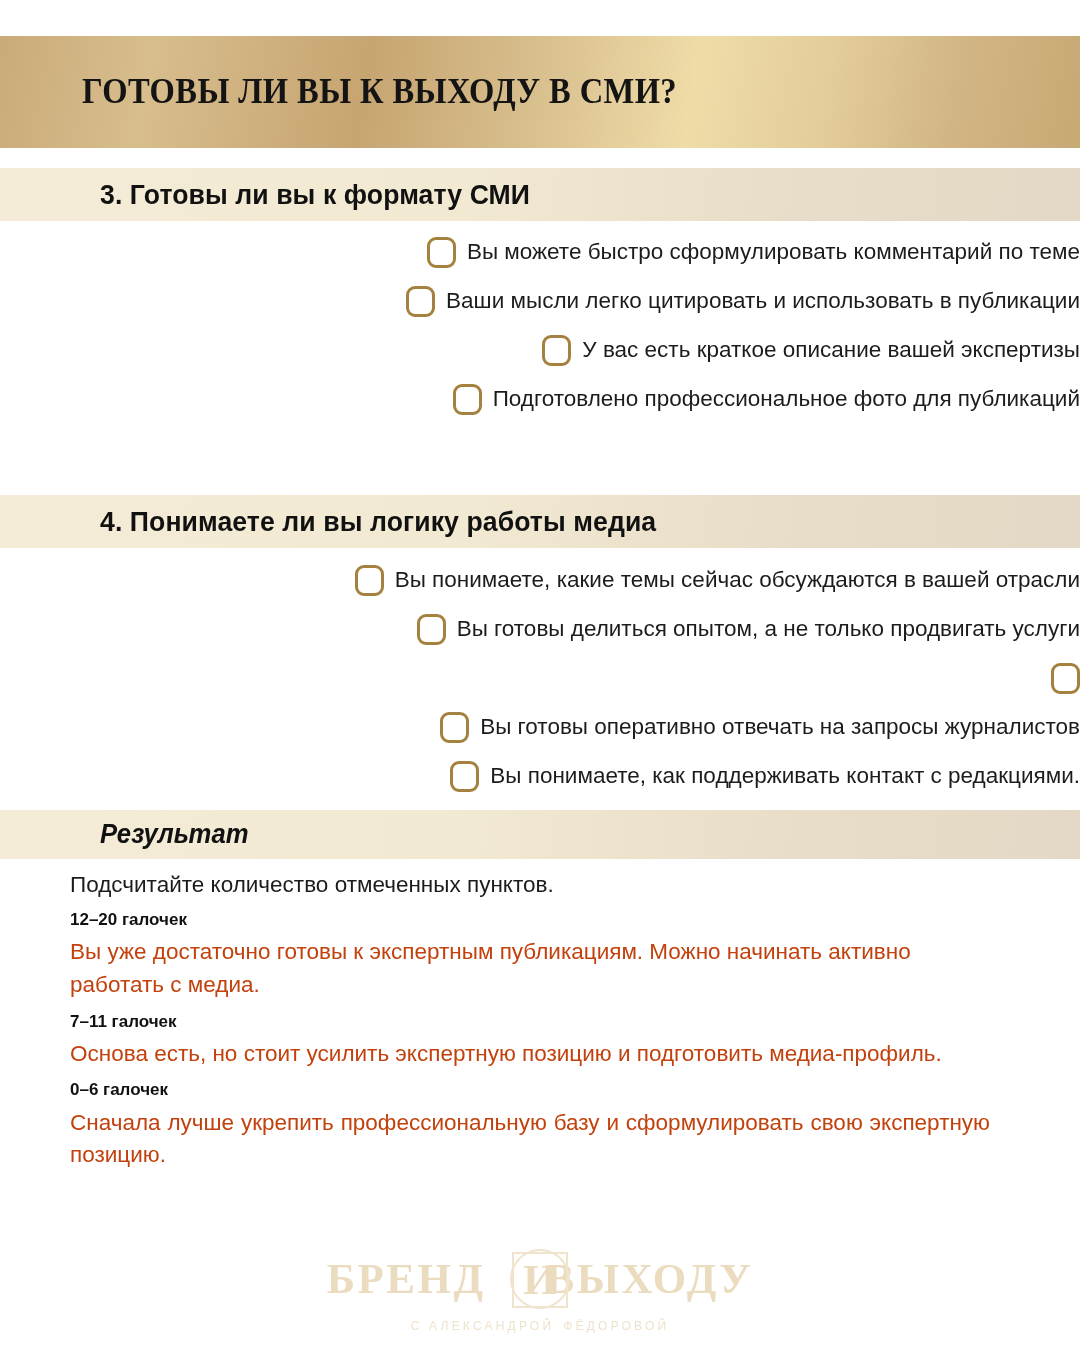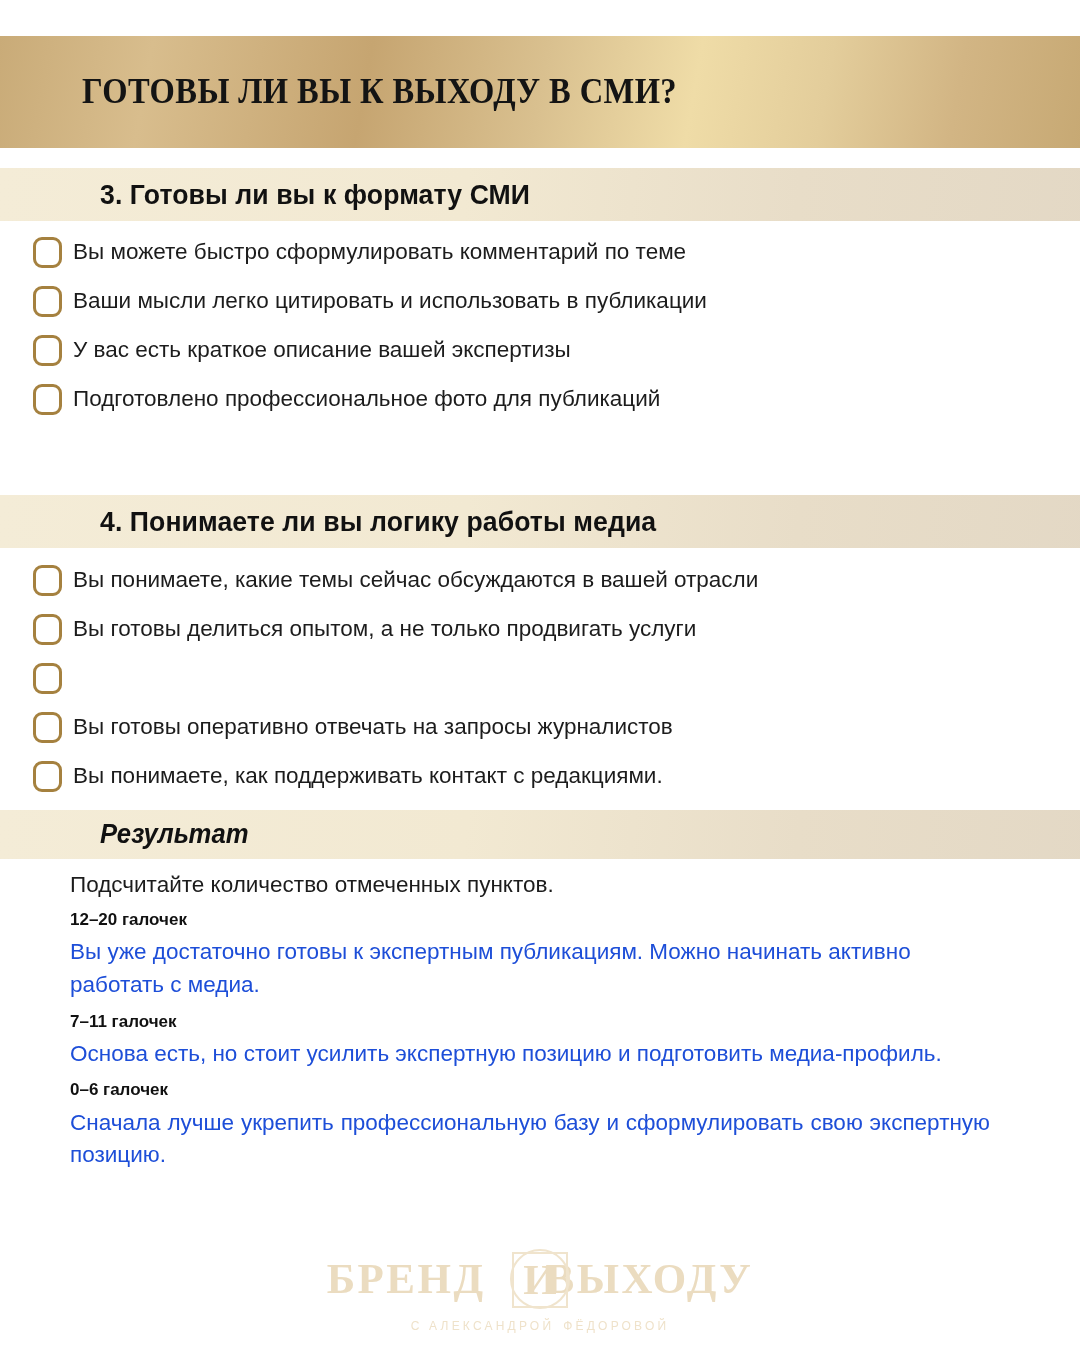--- a/index.html
+++ b/index.html
@@ -80,21 +80,22 @@
     left: 0;
     width: 1080px;
   }
   #list-s3 { top: 228px; }
   #list-s4 { top: 556px; }
 
   .check-row {
     display: flex;
     align-items: center;
     height: 49px;
-    padding-left: 33px;
+    padding-left: 93px;
+    justify-content: flex-end;
   }
   .checkbox {
     width: 29px;
     height: 31px;
     min-width: 29px;
     border: 3px solid #a5813f;
     border-radius: 9px;
     background: #ffffff;
     box-sizing: border-box;
   }
@@ -121,21 +122,21 @@
   }
   .score-label {
     font-size: 17px;
     font-weight: bold;
     color: #111111;
     margin: 0 0 5px 0;
     line-height: 1.3;
   }
   .score-text {
     font-size: 22.5px;
-    color: #1d4ed8;
+    color: #c2410c;
     margin: 0 0 9px 0;
     line-height: 1.45;
     text-align: justify;
     text-justify: inter-word;
   }
   .score-text.lead { text-align: left; }
 
   
   .footer {
     position: absolute;

